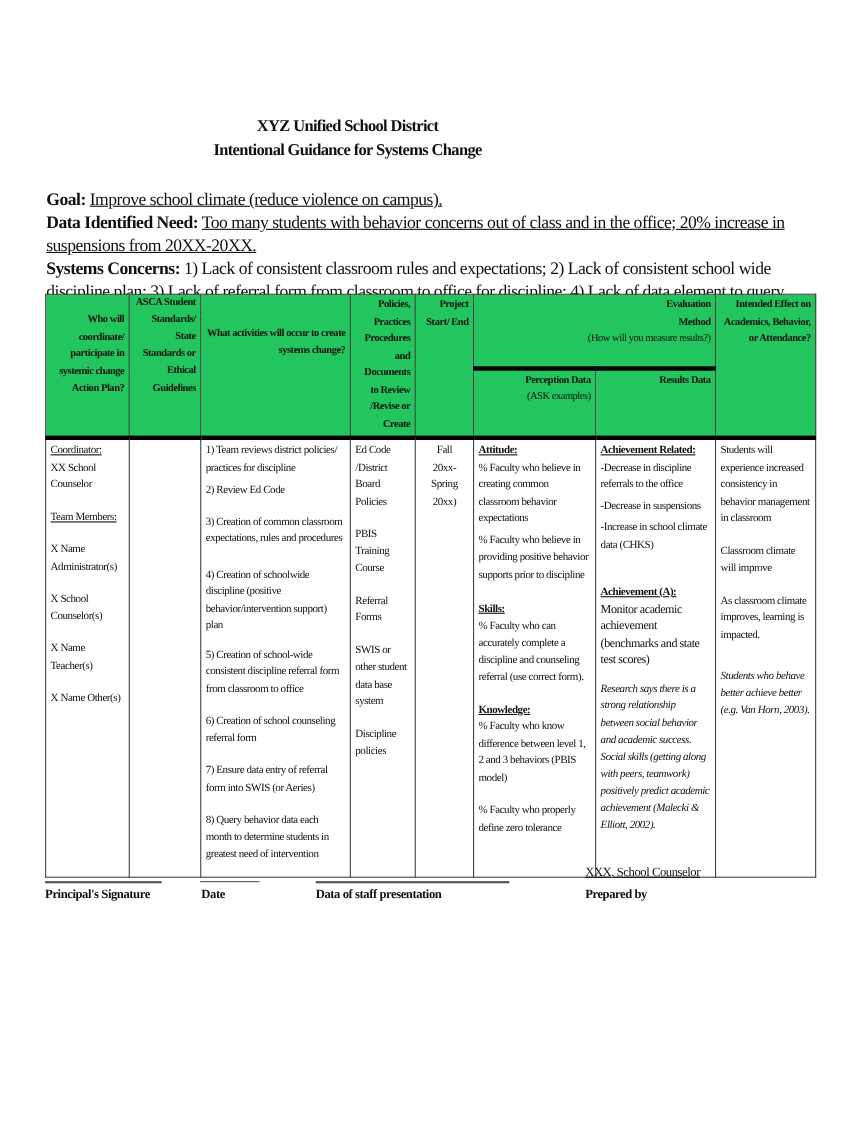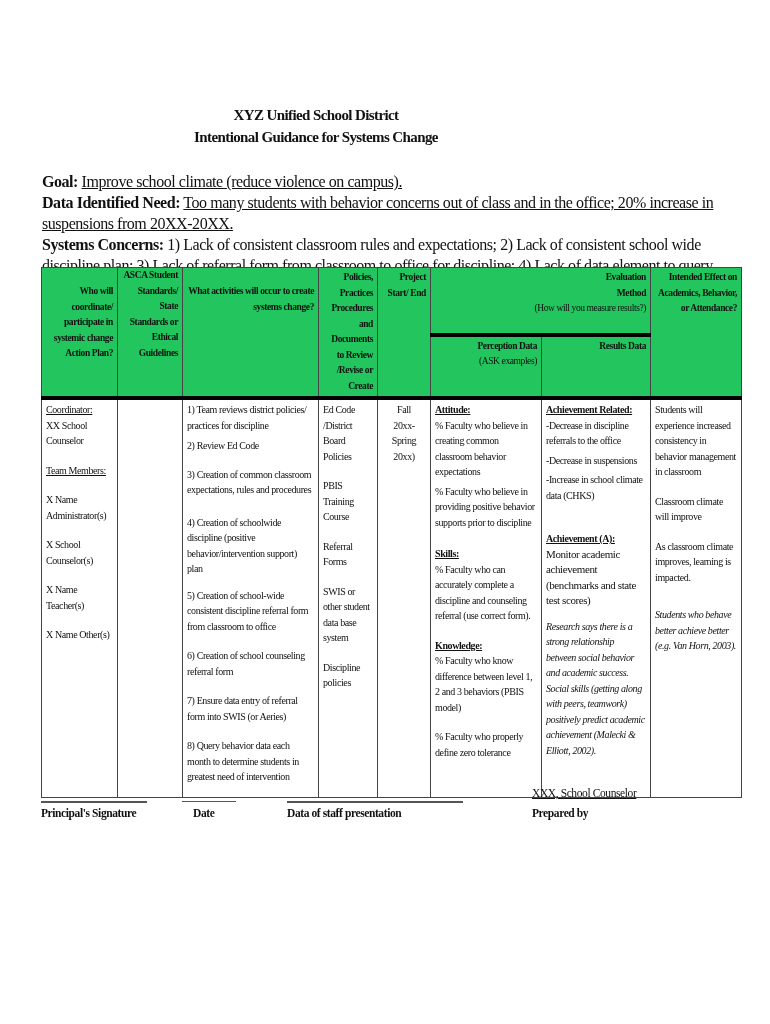--- a/index.html
+++ b/index.html
@@ -57,21 +57,21 @@
       <col style="width:59px">
     <col style="width:53px">
       <col style="width:111px">
       <col style="width:109px">
       <col style="width:91px">
   </colgroup>
   <thead>
     <tr class="r1">
       <th rowspan="2" class="thickbottom" style="padding-top:16px">Who will coordinate/ participate in systemic change Action Plan?</th>
       <th rowspan="2" class="thickbottom" style="padding-top:0">ASCA Student Standards/ State Standards or Ethical Guidelines</th>
-      <th rowspan="2" class="thickbottom" style="padding-top:16px">What activities will occur to create systems change?</th>
+      <th rowspan="2" class="thickbottom" style="padding-top:28px">What activities will occur to create systems change?</th>
       <th rowspan="2" class="thickbottom">Policies, Practices Procedures and Documents to Review /Revise or Create</th>
       <th rowspan="2" class="thickbottom">Project Start/ End</th>
       <th colspan="2" style="border-bottom:4px solid #000;height:44px">
         <div>Evaluation</div>
         <div>Method</div>
         <div style="font-weight:normal">(How will you measure results?)</div>
       </th>
       <th rowspan="2" class="thickbottom">Intended Effect on Academics, Behavior, or Attendance?</th>
     </tr>
     <tr>
@@ -139,20 +139,20 @@
       </td>
     </tr>
   </tbody>
 </table>
 
 <div id="sig">
   <div class="sigline" style="left:0;top:16px;width:106px"></div>
   <div class="siglbl" style="left:0;top:22px">Principal's Signature</div>
 
   <div class="sigline" style="left:141px;top:16px;width:54px;border-top:1px solid #555"></div>
-  <div class="siglbl" style="left:152px;top:22px">Date</div>
+  <div class="siglbl" style="left:142px;top:22px">Date</div>
 
   <div class="sigline" style="left:246px;top:16px;width:176px"></div>
   <div class="siglbl" style="left:246px;top:22px">Data of staff presentation</div>
 
   <div style="position:absolute;left:491px;top:2px;text-decoration:underline;text-align:center;">XXX, School Counselor</div>
   <div class="siglbl" style="left:491px;top:22px">Prepared by</div>
 </div>
 
 </body></html>

